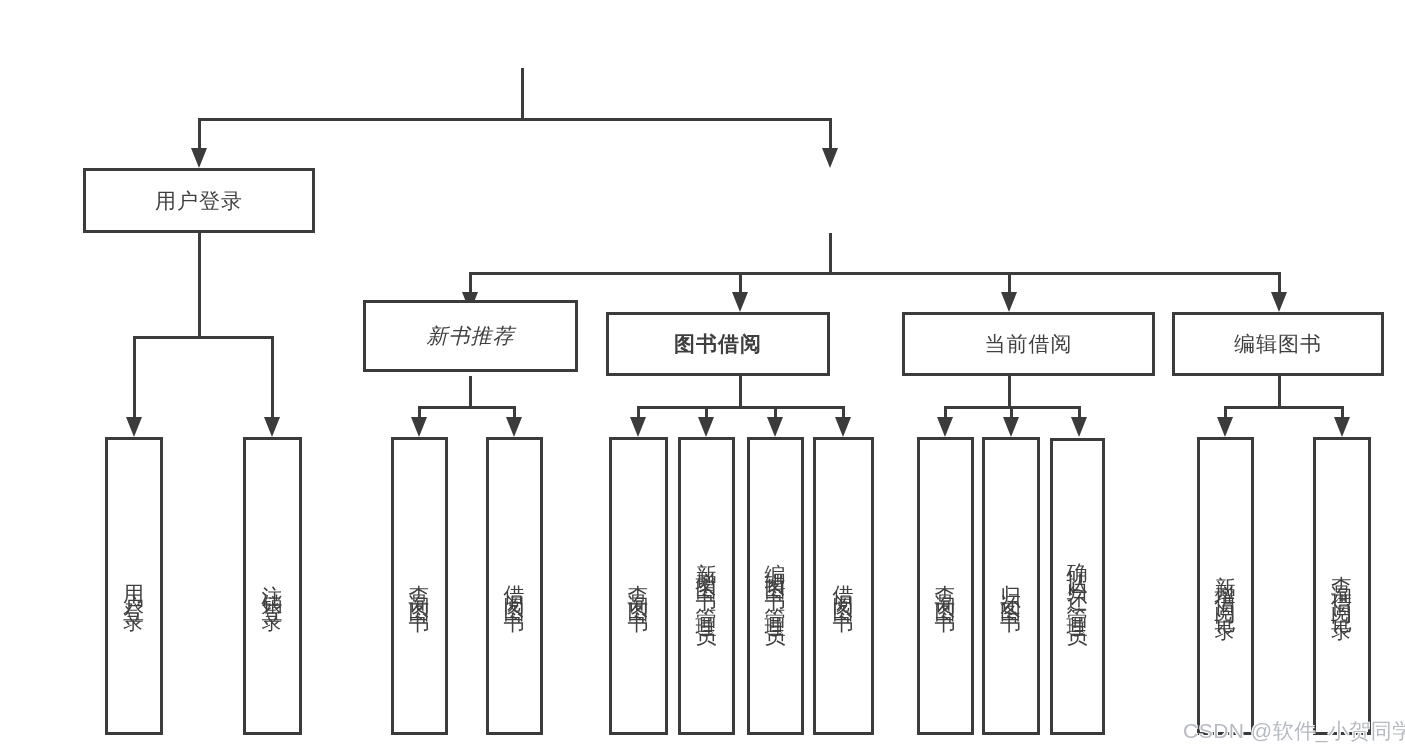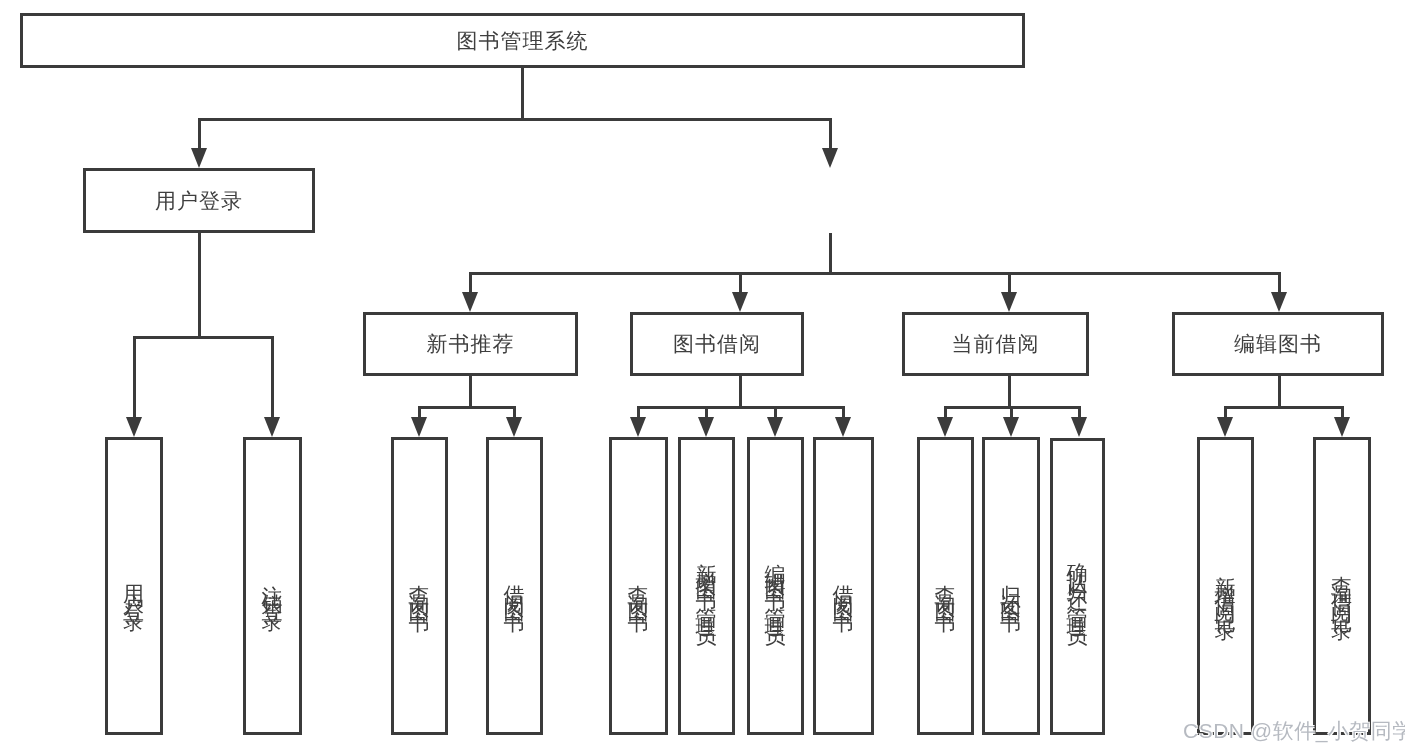--- a/index.html
+++ b/index.html
@@ -102,33 +102,30 @@
     <div class="cline" style="left: 1009.5px; top: 406px; width: 3px; height: 13px;"></div>
     <div class="arrowhead" style="left: 1003px; top: 417px;"></div>
     <div class="cline" style="left: 1077.5px; top: 406px; width: 3px; height: 13px;"></div>
     <div class="arrowhead" style="left: 1071px; top: 417px;"></div>
     <div class="cline" style="left: 1277.5px; top: 376px; width: 3px; height: 33px;"></div>
     <div class="cline" style="left: 1223.5px; top: 406px; width: 120px; height: 3px;"></div>
     <div class="cline" style="left: 1223.5px; top: 406px; width: 3px; height: 13px;"></div>
     <div class="arrowhead" style="left: 1217px; top: 417px;"></div>
     <div class="cline" style="left: 1340.5px; top: 406px; width: 3px; height: 13px;"></div>
     <div class="arrowhead" style="left: 1334px; top: 417px;"></div>
-    <div class="node h" style="left: 20px; top: 13px; width: 1005px; height: 55px;">
-      <span class="label">图书管理系统</span>
-    </div>
     <div class="node h" style="left: 83px; top: 168px; width: 232px; height: 65px;">
       <span class="label">用户登录</span>
     </div>
-    <div class="node h" style="left: 363px; top: 312px; width: 215px; height: 64px;">
+    <div class="node h" style="left: 363px; top: 300px; width: 215px; height: 72px; font-style: italic;">
       <span class="label">新书推荐</span>
     </div>
-    <div class="node h" style="left: 630px; top: 312px; width: 174px; height: 64px;">
+    <div class="node h" style="left: 606px; top: 312px; width: 224px; height: 64px; font-weight: bold;">
       <span class="label">图书借阅</span>
     </div>
-    <div class="node h" style="left: 902px; top: 312px; width: 187px; height: 64px;">
+    <div class="node h" style="left: 902px; top: 312px; width: 253px; height: 64px;">
       <span class="label">当前借阅</span>
     </div>
     <div class="node h" style="left: 1172px; top: 312px; width: 212px; height: 64px;">
       <span class="label">编辑图书</span>
     </div>
     <div class="node v" style="left: 105px; top: 437px; width: 58px; height: 298px;">
       <span class="label">用户登录</span>
     </div>
     <div class="node v" style="left: 243px; top: 437px; width: 59px; height: 298px;">
       <span class="label">注销登录</span>

